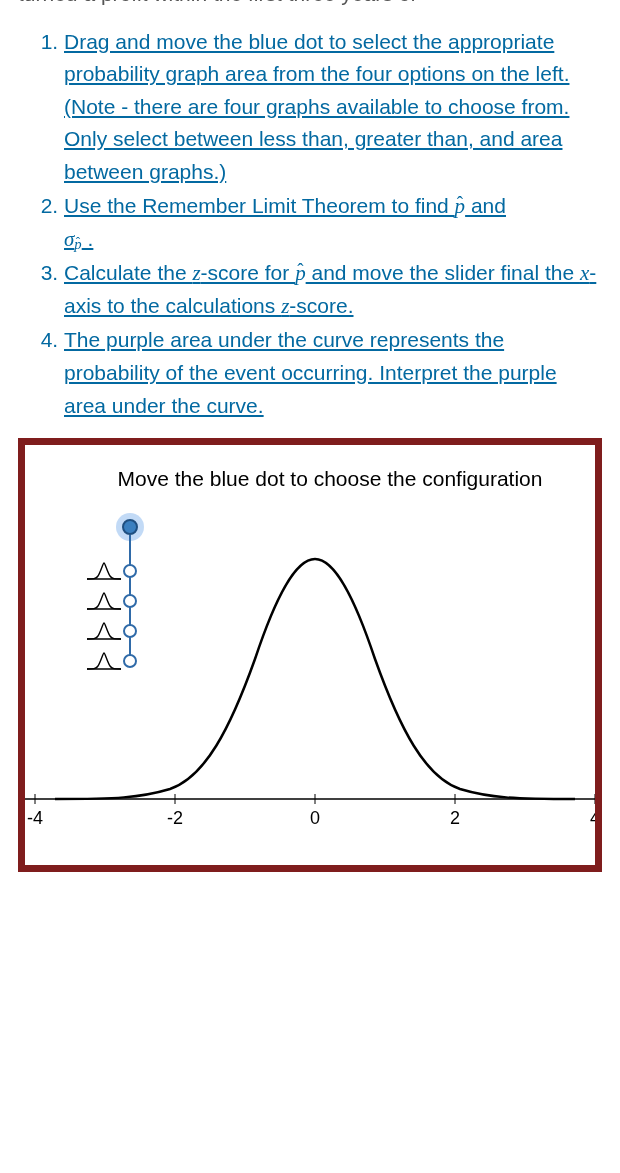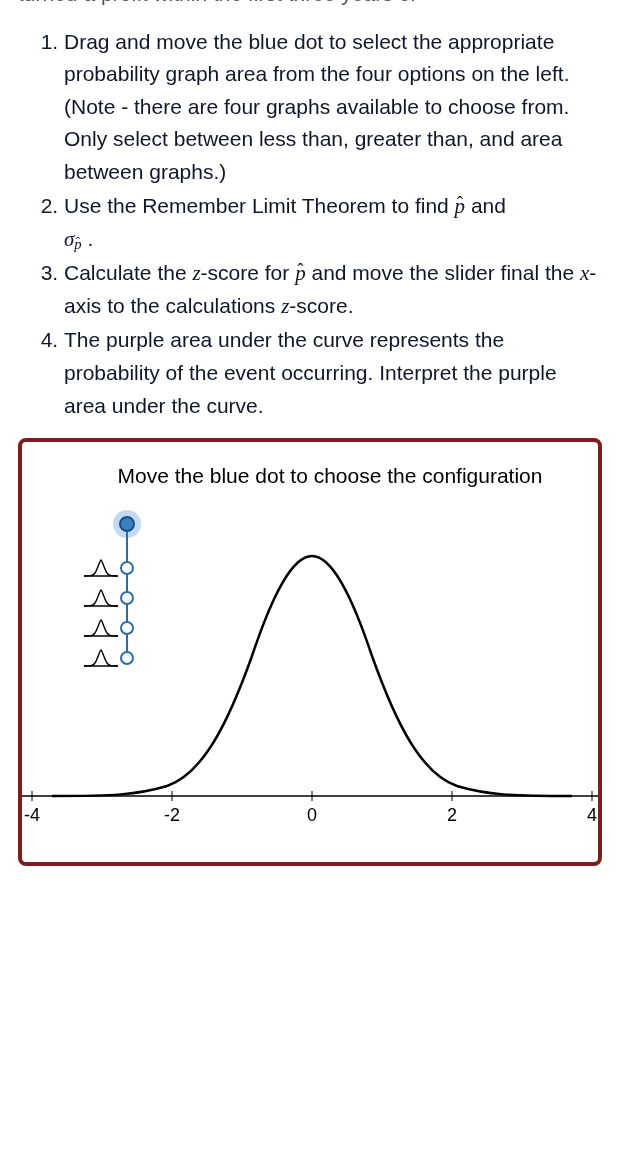--- a/index.html
+++ b/index.html
@@ -29,21 +29,22 @@
   }
   ol.steps {
     list-style: decimal;
     margin: 0 0 16px 18px;
     padding-left: 28px;
     font-size: 21px;
     line-height: 1.55;
   }
   ol.steps li {
     margin-bottom: 2px;
-    color: #0f172a;
+    color: #0369a1;
+    text-decoration: underline;
   }
   .math-i { font-family: "Times New Roman", serif; font-style: italic; }
   .hat {
     position: relative;
     display: inline-block;
   }
   .hat::after {
     content: "ˆ";
     position: absolute;
     left: 50%;
@@ -58,22 +59,22 @@
     position: relative;
     bottom: -0.25em;
   }
   .reminder {
     font-size: 21px;
     line-height: 1.55;
     color: #444;
     margin-bottom: 20px;
   }
   .widget {
-    border: 4px solid #7f1d1d;
-    border-radius: 8px;
+    border: 7px solid #7f1d1d;
+    border-radius: 0;
     padding: 6px 0 4px 0;
     position: relative;
     height: 410px;
     overflow: hidden;
   }
   .widget-title {
     text-align: center;
     font-family: Arial, sans-serif;
     font-size: 21px;
     color: #000;

